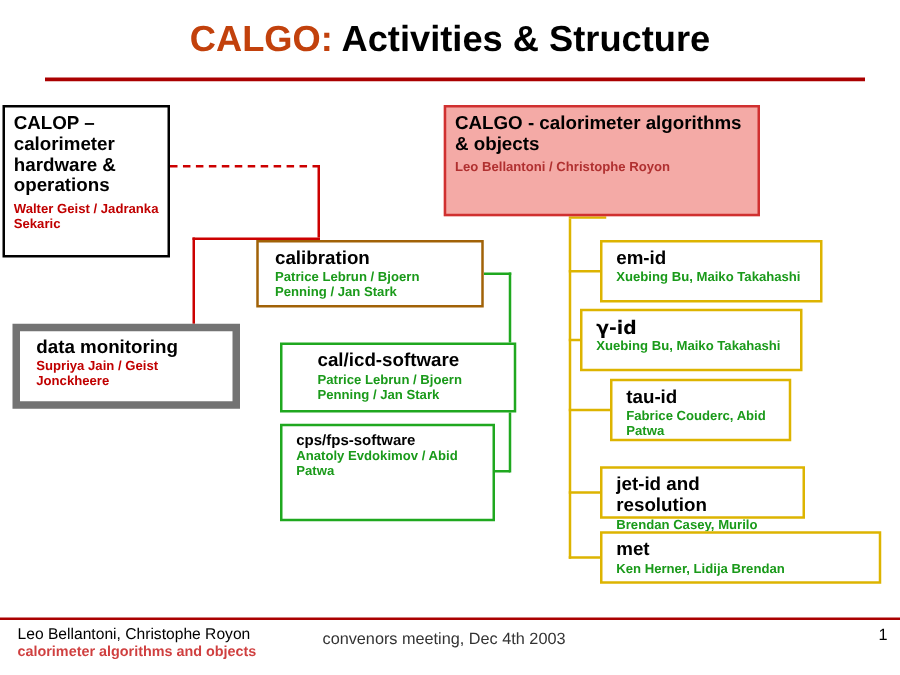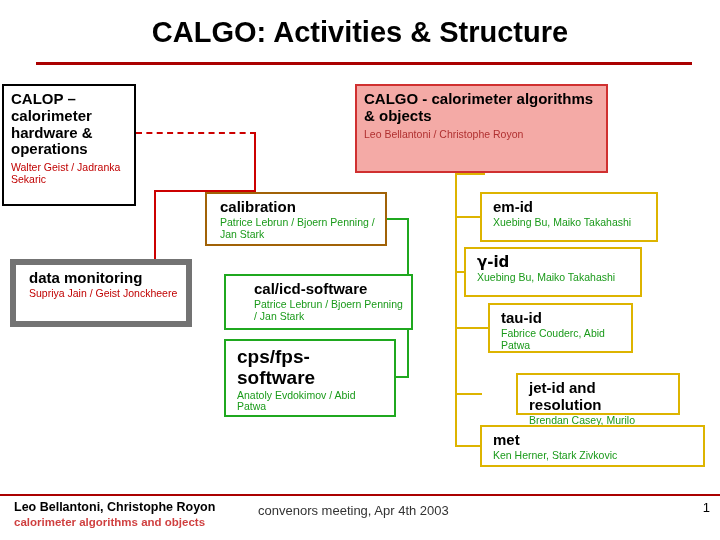--- a/index.html
+++ b/index.html
@@ -28,21 +28,21 @@
     top: 16px;
     width: 720px;
     text-align: center;
     font-size: 29px;
     font-weight: bold;
     color: #000000;
     letter-spacing: 0px;
     white-space: nowrap;
   }
   .title .hl {
-    color: #000000;
+    color: #c2410c;
   }
   .title-rule {
     position: absolute;
     left: 36px;
     top: 62px;
     width: 656px;
     height: 3px;
     background: #aa0000;
   }
 
@@ -55,21 +55,21 @@
     line-height: 1.12;
   }
   .box .hd {
     font-size: 15px;
     font-weight: bold;
     color: #000000;
     display: block;
   }
   .box .names {
     font-size: 10.5px;
-    font-weight: normal;
+    font-weight: bold;
     display: block;
     margin-top: 1px;
   }
   .names.red { color: #c00000; }
   .names.green { color: #1a9a1a; }
 
   
   #calop {
     left: 2px;  top: 84px;  width: 134px; height: 122px;
     border: 2px solid #000000;
@@ -104,29 +104,29 @@
     border: 2px solid #1fa81f;
     padding-left: 24px;
   }
   #calicd .hd { font-size: 15px; margin-left: 4px; }
   #calicd .names { color: #1a9a1a; margin-left: 4px; }
 
   #cpsfps {
     left: 224px; top: 339px; width: 172px; height: 78px;
     border: 2px solid #1fa81f;
   }
-  #cpsfps .hd { font-size: 19px; margin-left: 4px; }
+  #cpsfps .hd { font-size: 12px; margin-left: 4px; }
   #cpsfps .names { color: #1a9a1a; margin-left: 4px; }
 
   .yellowbox { border: 2px solid #ddb400; }
 
   #emid   { left: 480px; top: 192px; width: 178px; height: 50px; }
   #gammaid{ left: 464px; top: 247px; width: 178px; height: 50px; }
   #tauid  { left: 488px; top: 303px; width: 145px; height: 50px; }
-  #jetid  { left: 480px; top: 373px; width: 164px; height: 42px; margin-left: 36px; }
+  #jetid  { left: 480px; top: 373px; width: 164px; height: 42px; }
   #met    { left: 480px; top: 425px; width: 225px; height: 42px; }
 
   .yellowbox .hd { font-size: 15px; margin-left: 4px; }
   .yellowbox .names { color: #1a9a1a; margin-left: 4px; }
 
   .greekg { font-family: "DejaVu Sans", sans-serif; }
 
   
   .ln { position: absolute; background: #cc0000; }
   .ln-g { position: absolute; background: #1fa81f; }
@@ -142,21 +142,21 @@
   .footer-rule {
     position: absolute;
     left: 0; top: 494px;
     width: 720px; height: 2px;
     background: #aa0000;
   }
   .footer-left {
     position: absolute;
     left: 14px; top: 500px;
     font-size: 12.5px;
-    font-weight: bold;
+    font-weight: normal;
     color: #000000;
     white-space: nowrap;
   }
   .footer-left2 {
     position: absolute;
     left: 14px; top: 516px;
     font-size: 11.5px;
     font-weight: bold;
     color: #c00000;
     white-space: nowrap;
@@ -249,22 +249,22 @@
     <span class="names green">Fabrice Couderc, Abid Patwa</span>
   </div>
 
   <div class="box yellowbox" id="jetid">
     <span class="hd">jet-id and resolution</span>
     <span class="names green">Brendan Casey, Murilo Rangel</span>
   </div>
 
   <div class="box yellowbox" id="met">
     <span class="hd">met</span>
-    <span class="names green">Ken Herner, Stark Zivkovic</span>
+    <span class="names green">Ken Herner, Lidija Brendan</span>
   </div>
 
   <div class="footer-rule"></div>
   <div class="footer-left">Leo Bellantoni, Christophe Royon</div>
   <div class="footer-left2">calorimeter algorithms and objects</div>
-  <div class="footer-center">convenors meeting, Apr 4th 2003</div>
+  <div class="footer-center">convenors meeting, Dec 4th 2003</div>
   <div class="footer-page">1</div>
 
 </div>
 
 </body></html>

